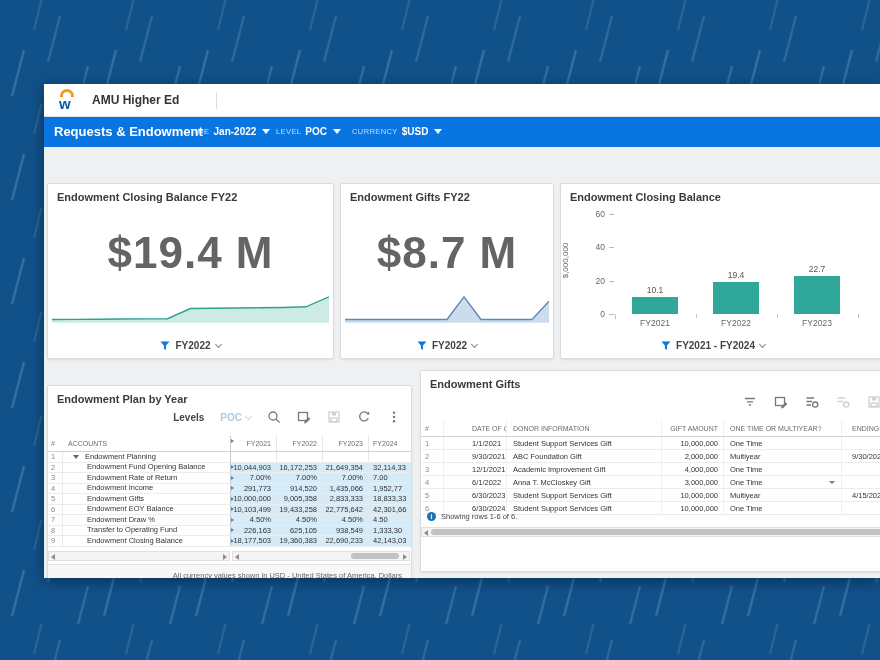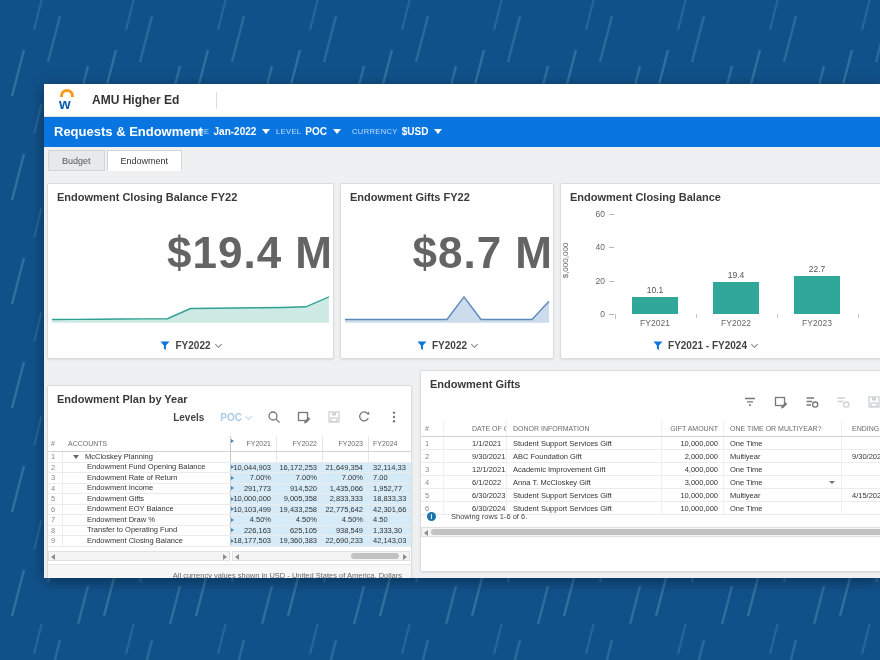--- a/index.html
+++ b/index.html
@@ -39,29 +39,29 @@
   
   .card { position:absolute; background:#fff; border:1px solid #dadcdd; border-radius:2px; box-shadow:0 1px 2px rgba(0,0,0,.08); }
   .card-title { position:absolute; left:9px; top:7px; font-size:11px; font-weight:bold; color:#3a3a3a; white-space:nowrap; }
 
   #card-closing { left:3px;  top:99px; width:287px; height:176px;padding-left:34px; }
   #card-gifts   { left:296px; top:99px; width:214px; height:176px; }
   #card-chart   { left:516px; top:99px; width:420px; height:176px; }
   #card-plan    { left:3px;  top:301px; width:365px; height:202px; overflow:hidden; }
   #card-giftstbl{ left:376px; top:286px; width:520px; height:202px; overflow:hidden; }
 
-  .kpi { position:absolute; left:0; right:0; top:44px; text-align:right;
+  .kpi { position:absolute; left:0; right:0; top:44px; text-align:center;
          font-size:44px; font-weight:bold; color:#646464; letter-spacing:1px; }
   .spark { position:absolute; left:4px; right:4px; top:106px; height:34px; }
   .spark svg { width:100%; height:100%; display:block; }
 
   .chip { position:absolute; bottom:7px; left:0; right:0; display:flex; justify-content:center; align-items:center; gap:5px; cursor:pointer; }
   .chip .chip-label { font-size:10px; font-weight:bold; color:#444; }
   .chev { width:5px; height:5px; border-right:1.4px solid #888; border-bottom:1.4px solid #888; transform:rotate(45deg); margin-top:-3px; }
-  #card-chart .chip { left:4px; width:280px; right:auto; }
+  #card-chart .chip { left:12px; width:280px; right:auto; }
 
   
   .yaxis-label { position:absolute; left:-13px; top:72px; font-size:8px; color:#666; transform:rotate(-90deg); }
   .plot { position:absolute; left:0; top:30px; width:100%; height:100px; }
   .ytick-label { position:absolute; right:372px; font-size:8.5px; color:#666; width:20px; text-align:right; }
   .ytick-dash { position:absolute; width:5px; height:1px; background:#b9b9b9; left:48px; }
   .bar { position:absolute; bottom:0; background:#2fa89a; }
   .bar-value { position:absolute; font-size:8.5px; color:#555; text-align:center; }
   .xcat { position:absolute; top:104px; font-size:8.5px; color:#666; text-align:center; width:81px; }
   .xtick { position:absolute; top:100px; width:1px; height:4px; background:#c4c4c4; }
@@ -112,21 +112,21 @@
   .gtable { position:absolute; left:0; top:50px; width:540px; font-size:7.5px; color:#333; }
   .grow { display:flex; height:13px; line-height:13px; border-bottom:1px solid #ececec; background:#fff; }
   .grow.hdr { height:16px; line-height:16px; border-bottom:1px solid #d2d2d2; color:#6b6b6b; font-size:7px; }
   .gc { flex:none; padding-left:6px; white-space:nowrap; overflow:hidden; border-left:1px solid #f0f0f0; }
   .gc0 { width:22px; padding-left:4px; color:#888; border-left:none; }
   .gc1 { width:63px;padding-left:28px; } .gc2 { width:155px; } .gc3 { width:62px; text-align:right; padding-right:5px; padding-left:0; }
   .gc4 { width:118px; display:flex; align-items:center; justify-content:space-between; padding-right:6px; }
   .gc5 { width:120px; padding-left:10px; }
   .hdr-sort { width:0; height:0; border-left:3px solid transparent; border-right:3px solid transparent; border-bottom:3.5px solid #888; display:inline-block; margin-left:5px; }
   .cell-caret { width:0; height:0; border-left:3px solid transparent; border-right:3px solid transparent; border-top:3.5px solid #777; cursor:pointer; }
-  .gstatus { position:absolute; left:0; top:138px; height:14px; display:flex; align-items:center; gap:15px; padding-left:6px; }
+  .gstatus { position:absolute; left:0; top:138px; height:14px; display:flex; align-items:center; gap:5px; padding-left:6px; }
   .info-dot { width:9px; height:9px; border-radius:50%; background:#1b74ae; color:#fff; font-size:6.5px; font-weight:bold;
               text-align:center; line-height:9px; flex:none; }
   .gstatus .txt { font-size:7.5px; color:#444; }
   .gscroll { position:absolute; left:0; right:1px; top:156px; height:10px; background:#f4f4f4; border:1px solid #e0e0e0; }
 </style>
 </head>
 <body>
 
 <svg id="bg-pattern">
   <defs>
@@ -163,24 +163,20 @@
       <span class="pvalue">POC</span>
       <span class="caret-down-w"></span>
     </div>
     <div class="prompt p3">
       <span class="plabel">CURRENCY</span>
       <span class="pvalue">$USD</span>
       <span class="caret-down-w"></span>
     </div>
   </div>
 
-  <div class="tabs">
-    <div class="tab">Budget</div>
-    <div class="tab active">Endowment</div>
-  </div>
 
   <div class="card" id="card-closing">
     <div class="card-title">Endowment Closing Balance FY22</div>
     <div class="kpi">$19.4 M</div>
     <div class="spark">
       <svg viewBox="0 0 100 30" preserveAspectRatio="none">
           <path d="M0,29 L0.00,26.00 L8.33,25.89 L16.67,25.78 L25.00,25.57 L33.33,25.46 L41.67,25.35 L50.00,16.32 L58.33,16.11 L66.67,15.89 L75.00,15.68 L83.33,15.46 L91.67,14.82 L100.00,6.00 L100,29 Z" fill="#cdeae5"></path>
           <polyline points="0.00,26.00 8.33,25.89 16.67,25.78 25.00,25.57 33.33,25.46 41.67,25.35 50.00,16.32 58.33,16.11 66.67,15.89 75.00,15.68 83.33,15.46 91.67,14.82 100.00,6.00" fill="none" stroke="#2fa193" stroke-width="1.4" vector-effect="non-scaling-stroke"></polyline>
         </svg>
     </div>
@@ -299,21 +295,21 @@
         <div class="pc-val vfirst">FY2021</div>
         <div class="pc-val">FY2022</div>
         <div class="pc-val">FY2023</div>
         <div class="pc-val vlast">FY2024</div>
       </div>
       <div>
           <div class="prow">
             <div class="pc-num">1</div>
             <div class="pc-acct group">
               <span class="tree-caret"></span>
-              <span class="txt">McCloskey Planning</span>
+              <span class="txt">Endowment Planning</span>
             </div>
             <div class="pc-val vfirst vempty"></div>
             <div class="pc-val vempty"></div>
             <div class="pc-val vempty"></div>
             <div class="pc-val vlast vempty"></div>
           </div>
           <div class="prow">
             <div class="pc-num">2</div>
             <div class="pc-acct">
               <span class="txt">Endowment Fund Opening Balance</span>

